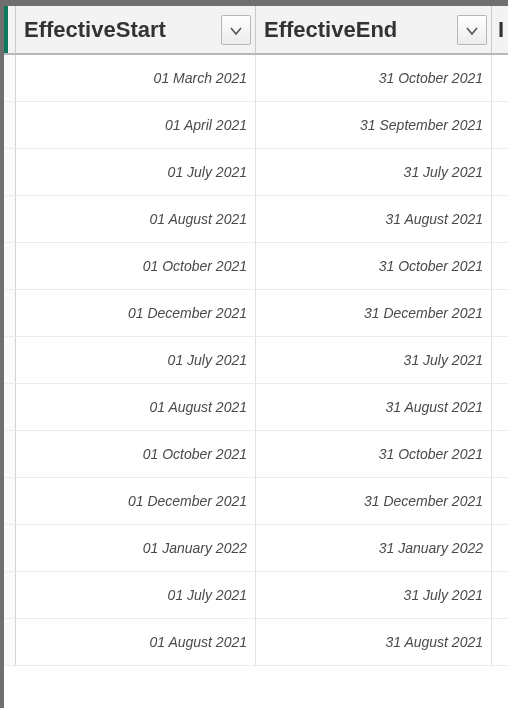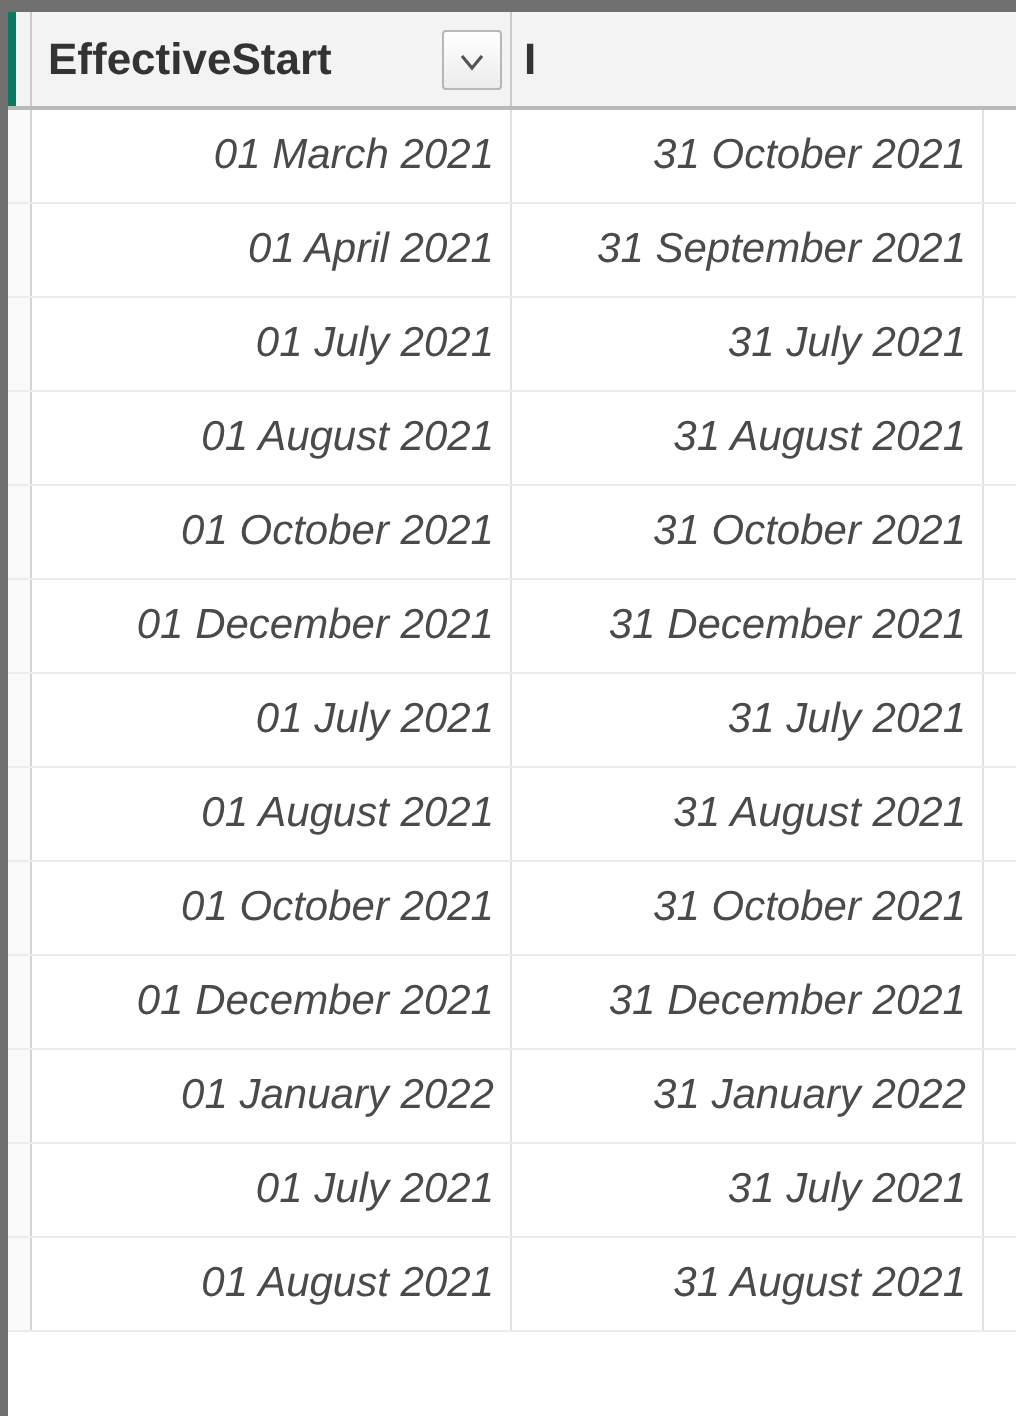--- a/index.html
+++ b/index.html
@@ -40,21 +40,21 @@
     height: 49px;
     background: #f3f3f3;
     border-bottom: 2px solid #b9b9b9;
   }
 
   .cell {
     box-sizing: border-box;
     display: flex;
     align-items: center;
     border-right: 1px solid #e2e2e2;
-    font-size: 21px;
+    font-size: 14px;
     font-style: italic;
     color: #4a4a4a;
     justify-content: flex-end;
     padding: 0 8px 0 4px;
     white-space: nowrap;
   }
   .header-cell {
     font-style: normal;
     font-weight: 600;
     color: #333;
@@ -124,20 +124,30 @@
         <span class="hdr-label">EffectiveStart</span>
         <span class="filter-btn">
           <span>
             <svg viewBox="0 0 12 12">
                 <path d="M1 3 L6 9 L11 3" fill="none" stroke="#555" stroke-width="1.6"></path>
               </svg>
           </span>
         </span>
       </div>
 
+      <div class="cell header-cell c2">
+        <span class="hdr-label">EffectiveEnd</span>
+        <span class="filter-btn">
+          <span>
+            <svg viewBox="0 0 12 12">
+                <path d="M1 3 L6 9 L11 3" fill="none" stroke="#555" stroke-width="1.6"></path>
+              </svg>
+          </span>
+        </span>
+      </div>
 
       <div class="cell header-cell c3 partial-header">
         <span>I</span>
       </div>
     </div>
 
     <div id="rows-mount">
         <div class="row data-row">
           <div class="cell c0"></div>
           <div class="cell c1">01 March 2021</div>

